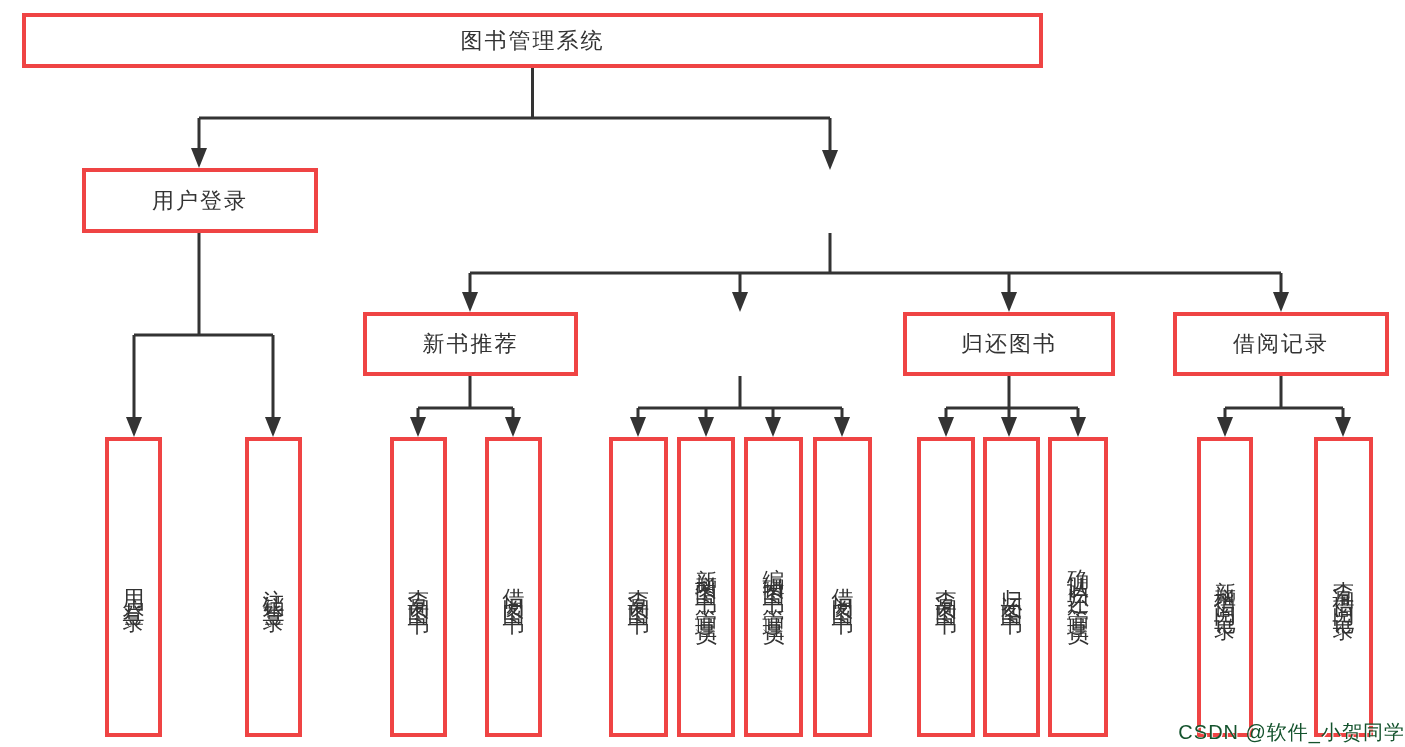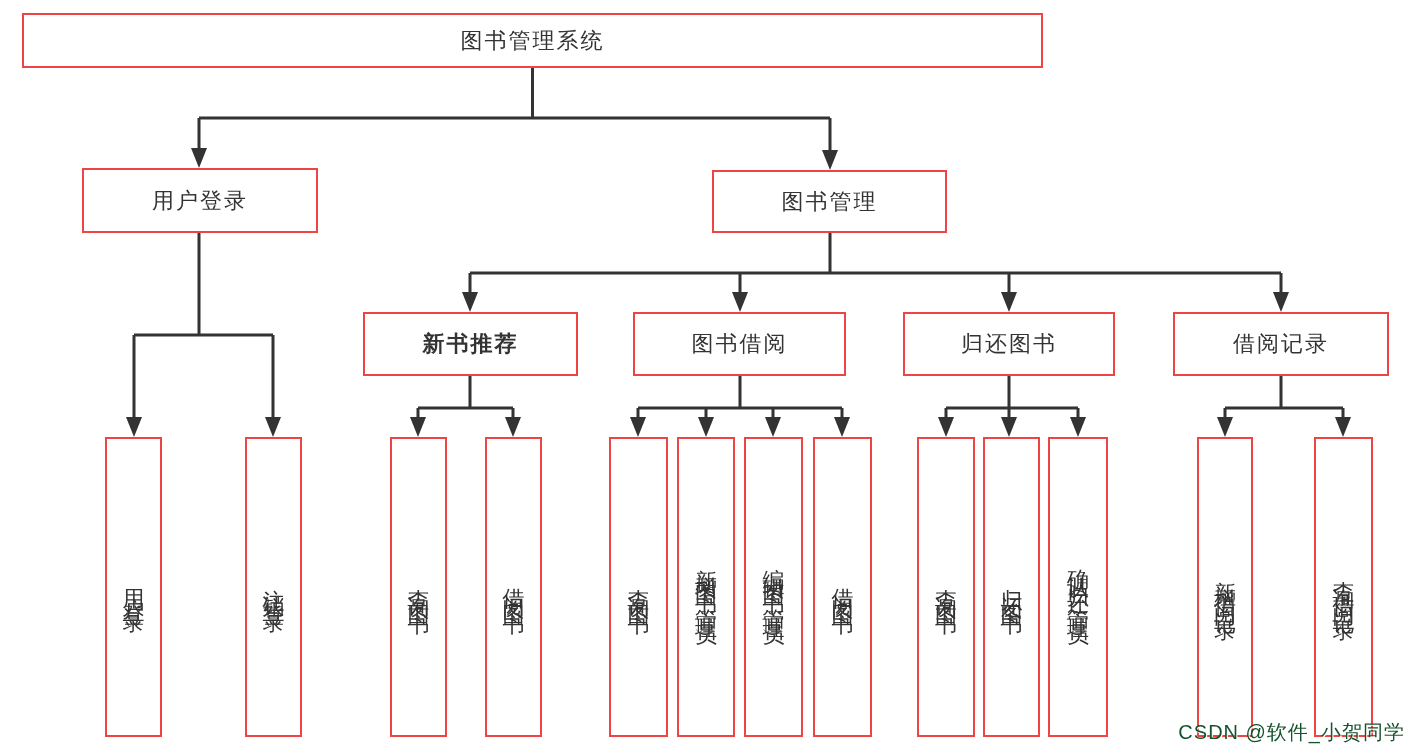--- a/index.html
+++ b/index.html
@@ -14,21 +14,21 @@
   }
   #connector-layer {
     position: absolute;
     left: 0; top: 0;
     width: 1405px; height: 747px;
     pointer-events: none;
   }
   .node {
     position: absolute;
     box-sizing: border-box;
-    border: 2px solid #ef4444;
+    border: 4px solid #ef4444;
     background: #ffffff;
     display: flex;
     align-items: center;
     justify-content: center;
     font-size: 22px;
     letter-spacing: 2px;
     color: #333333;
     text-align: center;
     white-space: nowrap;
   }
@@ -84,24 +84,22 @@
       <polygon points="1001,417 1017,417 1009,437"></polygon>
       <polygon points="1070,417 1086,417 1078,437"></polygon>
       <polygon points="1217,417 1233,417 1225,437"></polygon>
       <polygon points="1335,417 1351,417 1343,437"></polygon>
     </g>
   </svg>
 
   <div class="node" style="left:22px; top:13px; width:1021px; height:55px;">图书管理系统</div>
 
   <div class="node" style="left:82px; top:168px; width:236px; height:65px;">用户登录</div>
-  <div class="node" style="left:712px; top:170px; width:235px; height:63px;">图书管理</div>
 
-  <div class="node" style="left:363px; top:312px; width:215px; height:64px;font-weight:bold;">新书推荐</div>
-  <div class="node" style="left:633px; top:312px; width:213px; height:64px;">图书借阅</div>
+  <div class="node" style="left:363px; top:312px; width:215px; height:64px;">新书推荐</div>
   <div class="node" style="left:903px; top:312px; width:212px; height:64px;">归还图书</div>
   <div class="node" style="left:1173px; top:312px; width:216px; height:64px;">借阅记录</div>
 
   <div class="node vert" style="left:105px; top:437px; width:57px; height:300px;">用户登录</div>
   <div class="node vert" style="left:245px; top:437px; width:57px; height:300px;">注销登录</div>
 
   <div class="node vert" style="left:390px; top:437px; width:57px; height:300px;">查询图书</div>
   <div class="node vert" style="left:485px; top:437px; width:57px; height:300px;">借阅图书</div>
 
   <div class="node vert" style="left:609px; top:437px; width:59px; height:300px;">查询图书</div>

